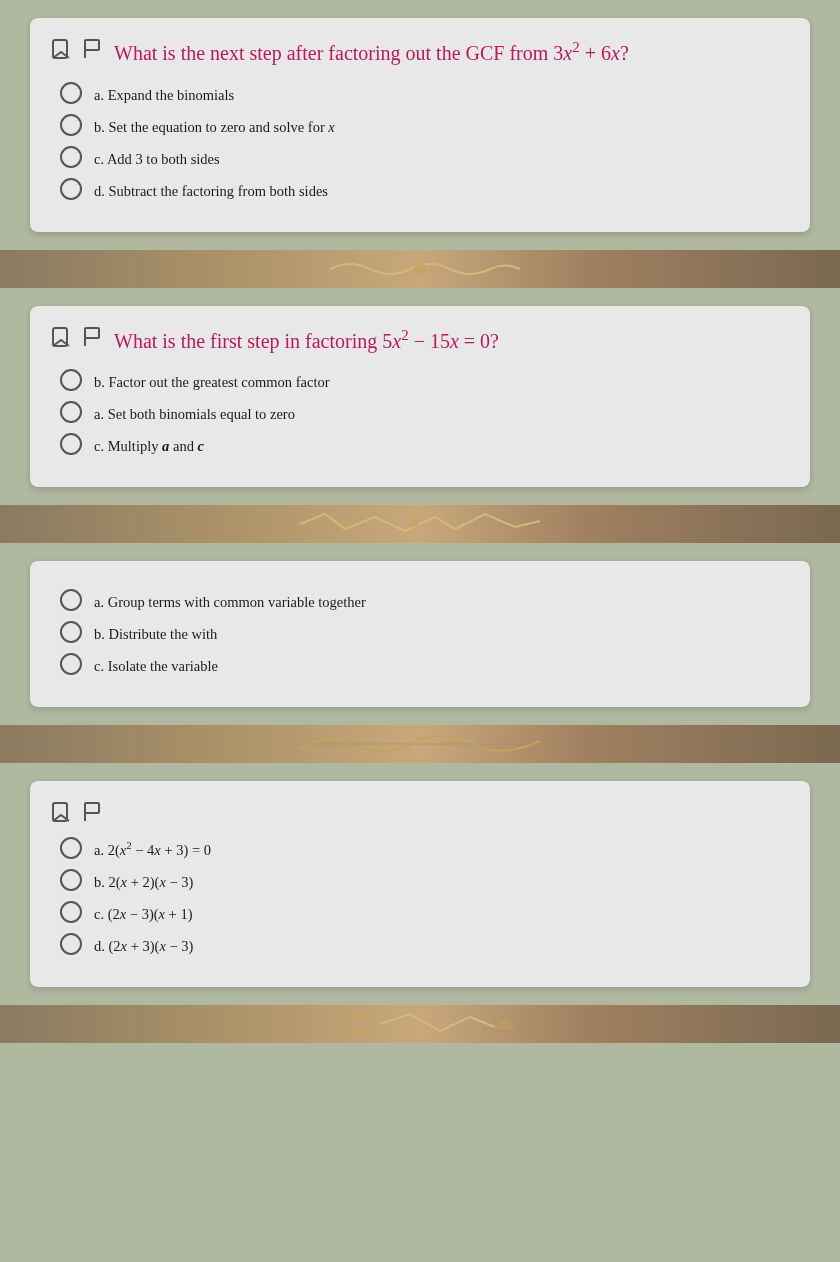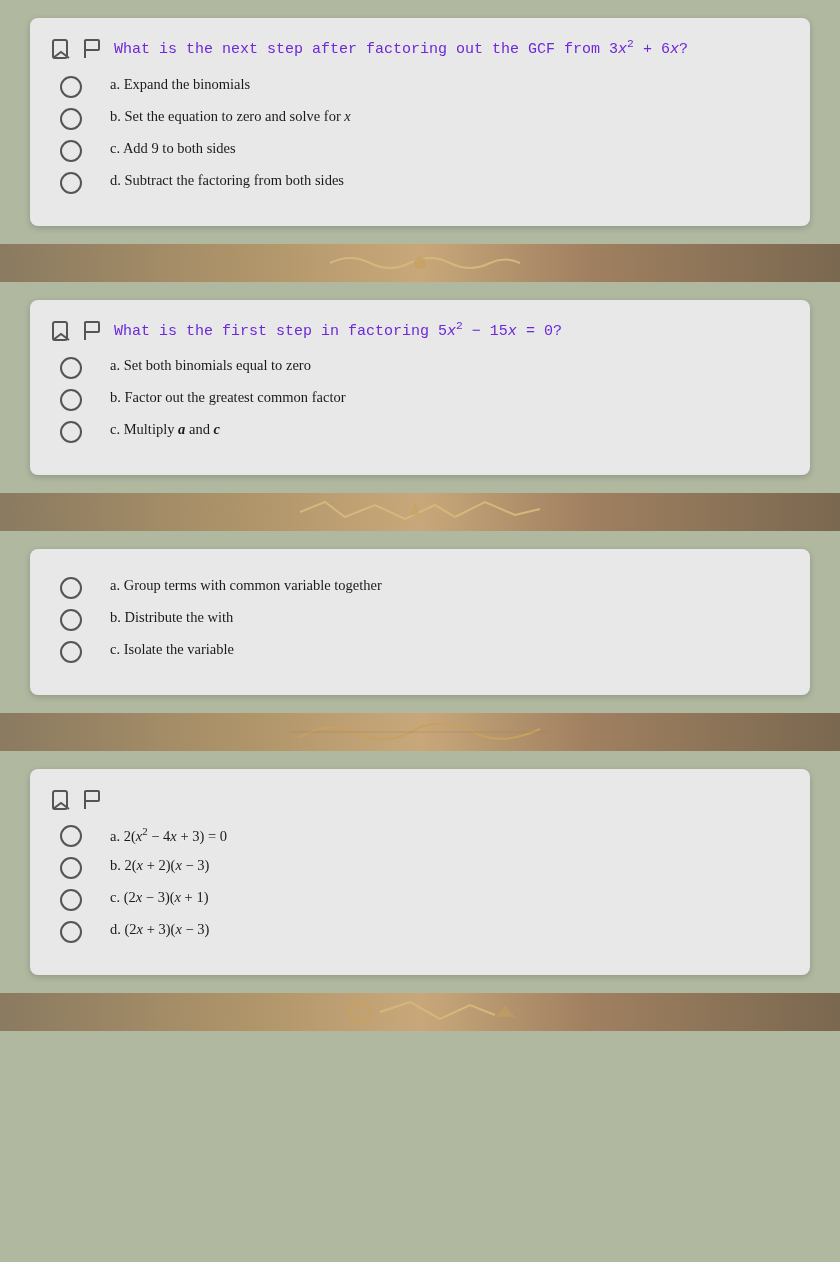--- a/index.html
+++ b/index.html
@@ -22,33 +22,33 @@
       gap: 10px;
       margin-bottom: 14px;
     }
     .bookmark-icon, .flag-icon {
       width: 22px;
       height: 22px;
       flex-shrink: 0;
       margin-top: 2px;
     }
     .question-text {
-      font-size: 15px;
-      color: #6d28d9;
+      font-size: 20px;
+      color: #be185d;
       line-height: 1.5;
-      font-family: Liberation Mono, monospace;
+      font-family: Liberation Serif, serif;
     }
     .options-list {
       list-style: none;
       padding-left: 10px;
     }
     .option-item {
       display: flex;
-      align-items: flex-start;
-      gap: 28px;
+      align-items: flex-end;
+      gap: 12px;
       margin: 10px 0;
       font-size: 14.5px;
       color: #222;
       font-family: 'Georgia', serif;
     }
     .radio-circle {
       width: 22px;
       height: 22px;
       border-radius: 50%;
       border: 2px solid #555;
@@ -95,21 +95,21 @@
     <li class="option-item">
       <div class="radio-circle"></div>
       <span class="option-label">a. Expand the binomials</span>
     </li>
     <li class="option-item">
       <div class="radio-circle"></div>
       <span class="option-label">b. Set the equation to zero and solve for <span class="math">x</span></span>
     </li>
     <li class="option-item">
       <div class="radio-circle"></div>
-      <span class="option-label">c. Add 9 to both sides</span>
+      <span class="option-label">c. Add 3 to both sides</span>
     </li>
     <li class="option-item">
       <div class="radio-circle"></div>
       <span class="option-label">d. Subtract the factoring from both sides</span>
     </li>
   </ul>
 </div>
 
 <div class="divider-banner">
   <svg width="200" height="30" viewBox="0 0 200 30">
@@ -128,25 +128,25 @@
       <rect x="3" y="2" width="14" height="10" rx="1" stroke="#555" stroke-width="2" fill="none"></rect>
       <line x1="3" y1="2" x2="3" y2="20" stroke="#555" stroke-width="2"></line>
     </svg>
     <span class="question-text">
       What is the first step in factoring 5<span class="math">x</span><sup>2</sup> − 15<span class="math">x</span> = 0?
     </span>
   </div>
   <ul class="options-list">
     <li class="option-item">
       <div class="radio-circle"></div>
+      <span class="option-label">b. Factor out the greatest common factor</span>
+    </li>
+    <li class="option-item">
+      <div class="radio-circle"></div>
       <span class="option-label">a. Set both binomials equal to zero</span>
-    </li>
-    <li class="option-item">
-      <div class="radio-circle"></div>
-      <span class="option-label">b. Factor out the greatest common factor</span>
     </li>
     <li class="option-item">
       <div class="radio-circle"></div>
       <span class="option-label">c. Multiply <span class="bold math">a</span> and <span class="bold math">c</span></span>
     </li>
   </ul>
 </div>
 
 <div class="divider-banner">
   <svg width="250" height="30" viewBox="0 0 250 30">

